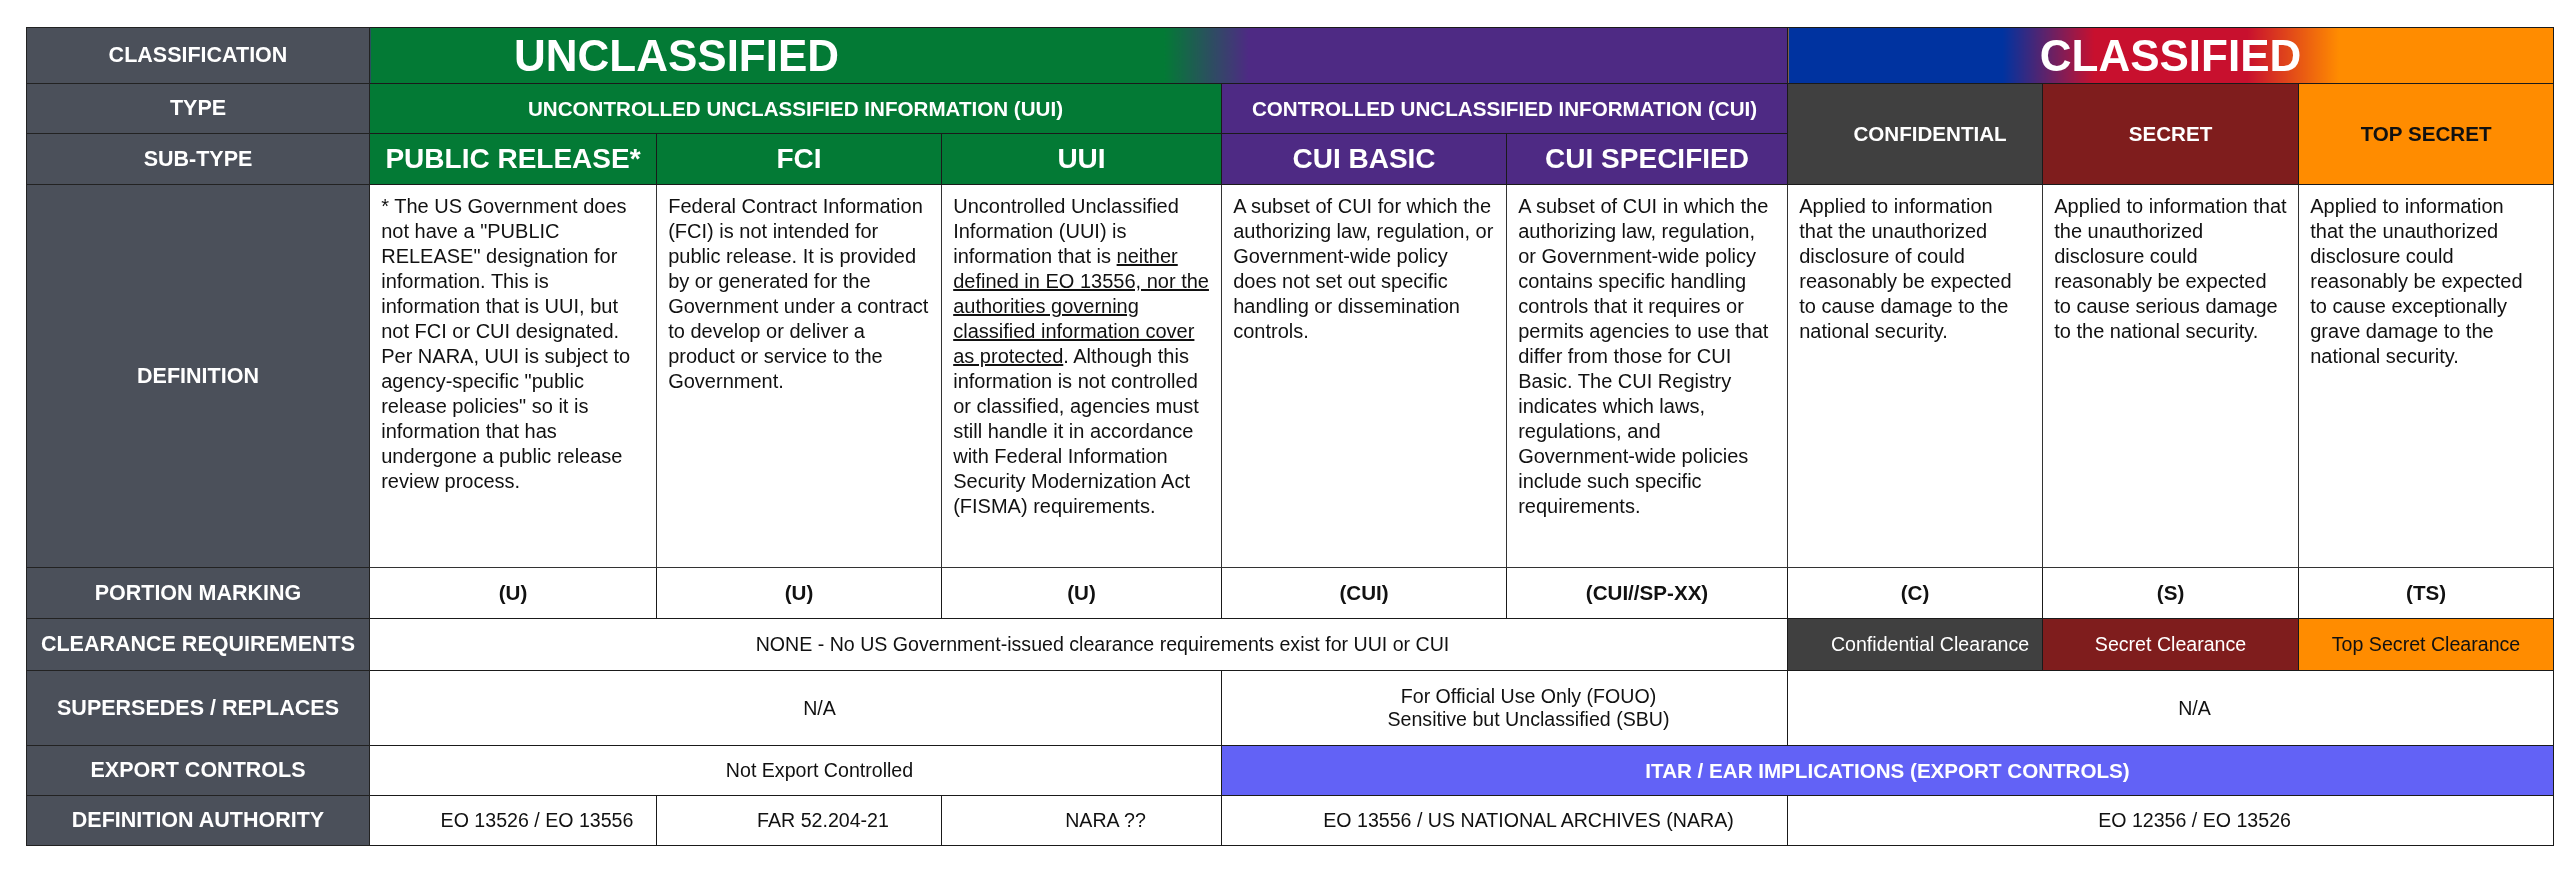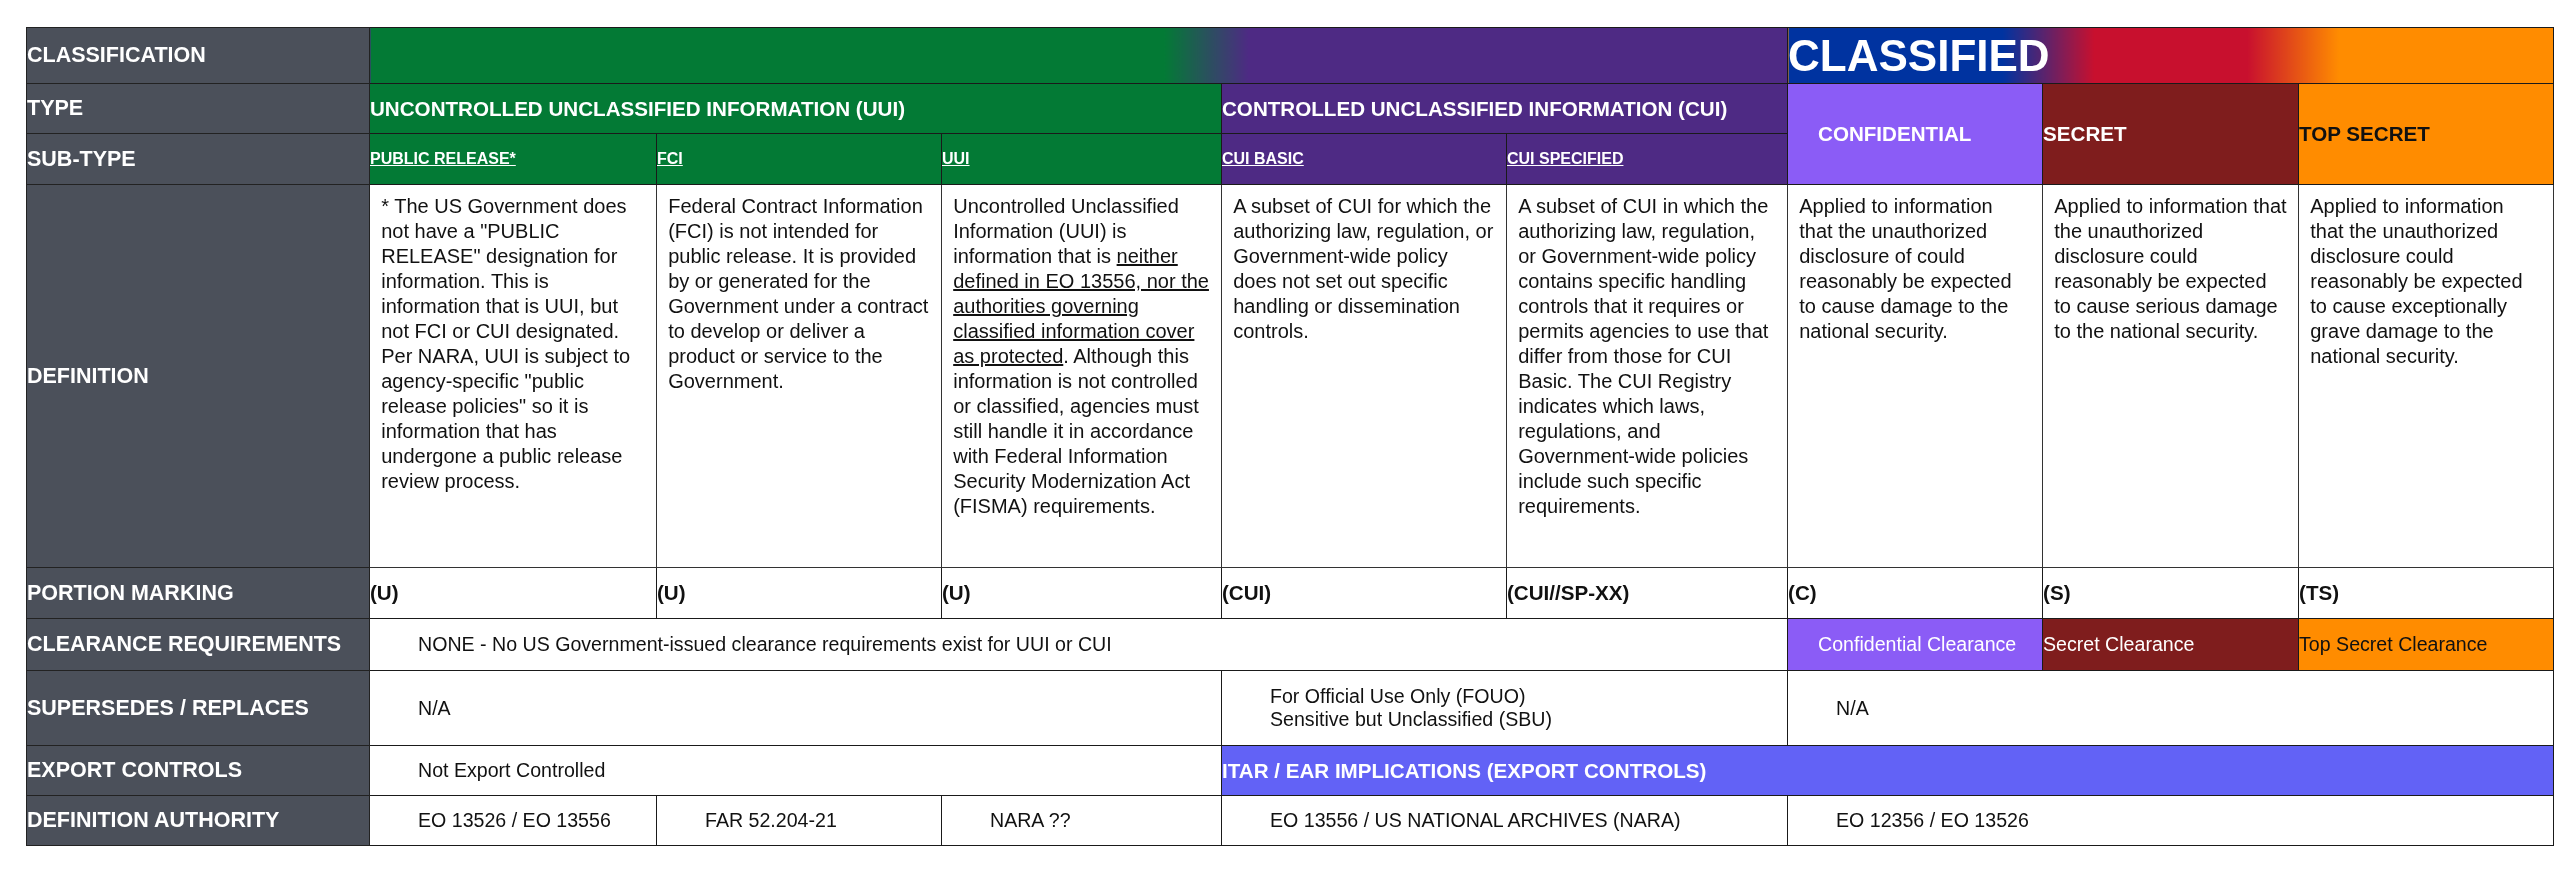--- a/index.html
+++ b/index.html
@@ -2,33 +2,33 @@
 <html style="font-size:15px"><head>
   <meta charset="utf-8">
   <style>
     html, body { margin: 0; padding: 0; background: #ffffff; }
     body { width: 2576px; height: 871px; position: relative; font-family: "Liberation Sans", sans-serif; }
     table.grid {
       position: absolute; left: 26px; top: 27px;
       border-collapse: collapse; table-layout: fixed;
       width: 2527px;
     }
-    td { border: 1.9px solid #1a1a1a; padding: 0; vertical-align: middle; overflow: hidden; }
+    td { border: 1.9px solid #1a1a1a; padding: 0; text-align: center; vertical-align: middle; overflow: hidden; }
     td.lbl { background: #4b505a; color: #ffffff; font-weight: bold; font-size: 21.5px; border-color: #222; }
     .green { background: #037a35; color: #fff; font-weight: bold; }
     .purple { background: #4e2a84; color: #fff; font-weight: bold; }
-    .blue { background: #8b5cf6; color: #fff; padding-left: 30px; }
+    .blue { background: #404040; color: #fff; padding-left: 30px; }
     .red { background: #7f1d1d; color: #fff; }
     .orange { background: #ff8c00; color: #111; }
     .itar { background: #6262f6; color: #fff; font-weight: bold; font-size: 20.6px; }
     .hdr-top { font-size: 44px; font-weight: bold; color: #fff; }
     .unclass-top { background: linear-gradient(90deg, #037a35 0%, #037a35 56%, #4e2a84 62%, #4e2a84 100%); }
     .class-top { background: linear-gradient(90deg, #0033a0 0%, #0033a0 28%, #c8102e 40%, #c8102e 60%, #ff8c00 72%, #ff8c00 100%); }
     .type-cell { font-size: 20.6px; font-weight: bold; }
-    .sub-cell { font-size: 16px; font-weight: bold; text-decoration: underline; }
+    .sub-cell { font-size: 28px; font-weight: bold; }
     .cls-cell { font-size: 20.6px; font-weight: bold; }
     td.def { background: #fff; color: #111; text-align: left; vertical-align: top; font-size: 20px; line-height: 25px; padding: 9.3px 11.2px 7.5px 11.2px; border-width: 0.9px 0.9px 0.9px 0.9px; border-color: #333; margin-top: 22px; }
     td.val { background: #fff; color: #111; font-size: 19.6px; padding-left: 48px; }
     td.mark { background: #fff; color: #111; font-size: 20.6px; font-weight: bold; }
     td.clr { font-size: 19.6px; }
     .u { text-decoration: underline; }
     .line { display: block; }
   </style>
 </head>
 <body>

